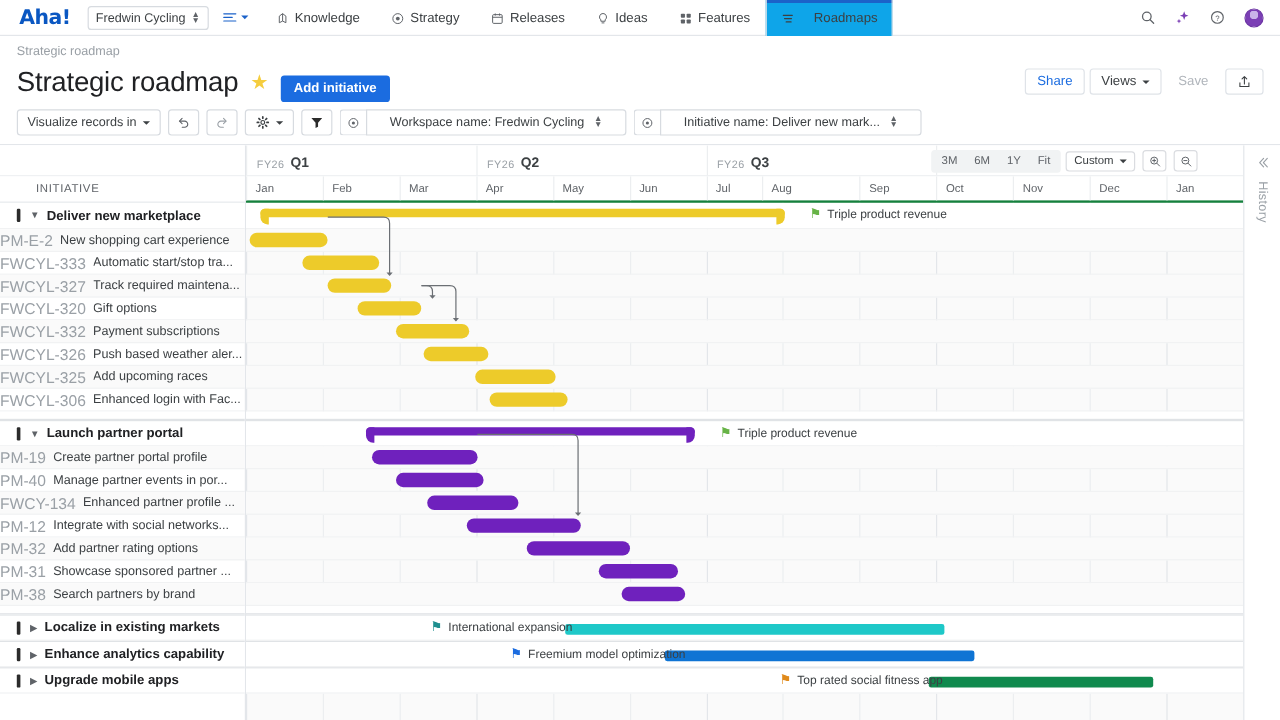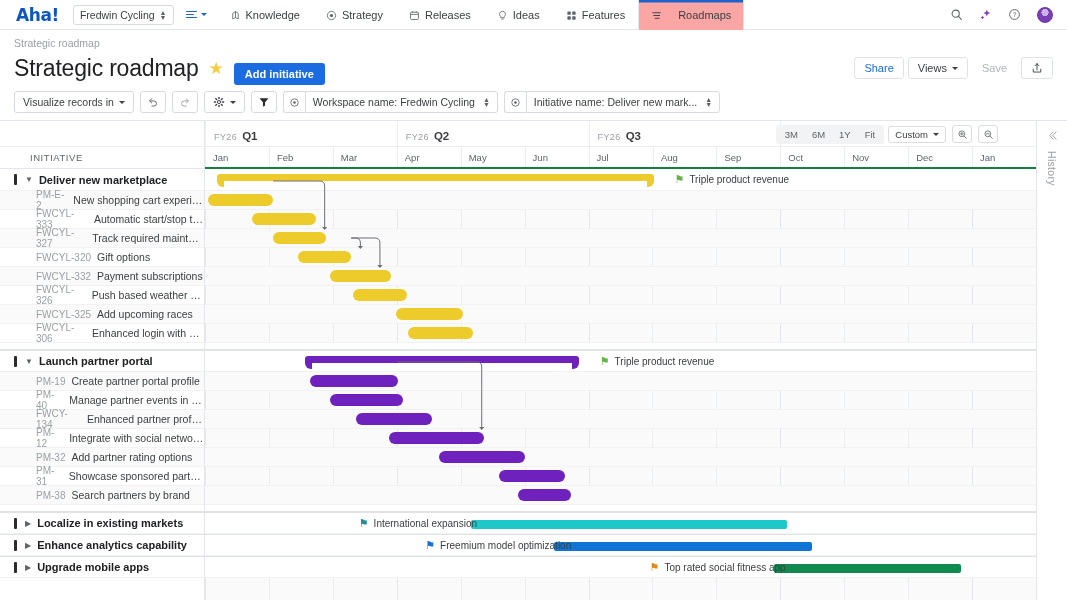--- a/index.html
+++ b/index.html
@@ -35,21 +35,21 @@
   .vm-lines i:nth-child(1) { width: 11px; }
   .vm-lines i:nth-child(2) { width: 8px; }
   .vm-lines i:nth-child(3) { width: 11px; }
   .caret { width: 0; height: 0; border-left: 3.2px solid transparent; border-right: 3.2px solid transparent; border-top: 3.8px solid currentColor; display: inline-block; }
 
   .navtabs { display: flex; align-items: stretch; }
   .navtab {
     display: flex; align-items: center; gap: 5px; padding: 0 13px;
     font-size: 11px; color: #3c4043; position: relative; height: 30px;
   }
-  .navtab.active { box-shadow: inset 0 2.5px 0 #1b62c9; background: #fca5a5; gap: 16px; }
+  .navtab.active { box-shadow: inset 0 2.5px 0 #1b62c9; background: #0ea5e9; gap: 16px; }
   .navtab.active::after, .navtab.active::before {
     content: ""; position: absolute; top: 0; bottom: 0; width: 1px; background: #e3e6ea;
   }
   .navtab.active::before { left: 0; }
   .navtab.active::after { right: 0; }
   .nav-right { margin-left: auto; display: flex; align-items: center; gap: 16px; padding-right: 14px; }
   .avatar {
     width: 16px; height: 16px; border-radius: 50%;
     background: radial-gradient(circle at 50% 32%, #c9b4e8 0 30%, #7b3fb5 31% 100%);
     border: 1px solid #6c34a4;
@@ -87,21 +87,21 @@
     font-size: 10.5px; color: #3c4043; font-family: inherit;
   }
   .tb-icon { width: 26px; justify-content: center; padding: 0; }
   .chip-group { display: flex; align-items: center; }
   .chip-dot {
     width: 22px; height: 22px; border: 1px solid #d7dbe0; border-right: none;
     border-radius: 3px 0 0 3px; display: flex; align-items: center; justify-content: center; background: #fff;
   }
   .chip-body {
     height: 22px; border: 1px solid #d7dbe0; border-radius: 0 3px 3px 0; background: #fff;
-    display: flex; align-items: center; gap: 8px; padding: 0 7px; font-size: 10.5px; color: #3c4043;
+    display: flex; align-items: center; gap: 8px; padding: 0 19px; font-size: 10.5px; color: #3c4043;
   }
 
   
   .gantt { flex: 1; display: flex; position: relative; background: #fafafa; overflow: hidden; }
   .leftcol { width: 205px; min-width: 205px; background: #fff; border-right: 1px solid #e3e6ea; position: relative; z-index: 3; }
   .rightcol { flex: 1; position: relative; overflow: hidden; }
   .histcol {
     width: 31px; min-width: 31px; border-left: 1px solid #e3e6ea; background: #fff;
     display: flex; flex-direction: column; align-items: center; padding-top: 8px; gap: 9px;
   }
@@ -155,21 +155,21 @@
   .row.alt { background: #fafafa; }
   .lrow { display: flex; align-items: center; height: 100%; }
 
   .grouprow { background: #fff; }
   .grouprow.sep { border-top: 1px solid #e0e3e6; }
   .ghandle {
     width: 3px; height: 11px; background: #2b2b2b; border-radius: 1px; margin-left: 14px;
   }
   .gchev { font-size: 8px; color: #5f6368; margin: 0 6px 0 8px; }
   .gname { font-size: 11px; font-weight: bold; color: #202124; }
-  .frow-id { font-size: 10px; color: #9aa0a6; margin-left: 36px; min-width: 0; }
+  .frow-id { font-size: 13px; color: #9aa0a6; min-width: 0; }
   .frow-name { font-size: 10.5px; color: #3c4043; margin-left: 6px; white-space: nowrap; overflow: hidden; text-overflow: ellipsis; }
 
   
   .bar { position: absolute; border-radius: 7px; }
   .master-shape { position: absolute; height: 14px; }
   .master-shape .mbody { position: absolute; left: 0; right: 0; top: 0; height: 7px; border-radius: 4px; }
   .master-shape .mcap { position: absolute; top: 0; width: 7px; height: 13px; }
   .master-shape .mcap.l { left: 0; border-radius: 4px 0 0 6px; }
   .master-shape .mcap.r { right: 0; border-radius: 0 4px 6px 0; }
 
@@ -545,21 +545,21 @@
           </div>
         </div>
       <div class="mrow" id="month-row">
           <div class="mcell" style="left: 0px; width: 63.9231px;">Jan</div>
           <div class="mcell" style="left: 63.9231px; width: 63.9231px;">Feb</div>
           <div class="mcell" style="left: 127.846px; width: 63.9231px;">Mar</div>
           <div class="mcell" style="left: 191.769px; width: 63.9231px;">Apr</div>
           <div class="mcell" style="left: 255.692px; width: 63.9231px;">May</div>
           <div class="mcell" style="left: 319.615px; width: 79px;">Jun</div>
           <div class="mcell" style="left: 383.538px; width: 63.9231px;">Jul</div>
-          <div class="mcell" style="left: 448px; width: 63.9231px;">Aug</div>
+          <div class="mcell" style="left: 430px; width: 63.9231px;">Aug</div>
           <div class="mcell" style="left: 511.385px; width: 63.9231px;">Sep</div>
           <div class="mcell" style="left: 575.308px; width: 63.9231px;">Oct</div>
           <div class="mcell" style="left: 639.231px; width: 63.9231px;">Nov</div>
           <div class="mcell" style="left: 703.154px; width: 63.9231px;">Dec</div>
           <div class="mcell" style="left: 767.077px; width: 63.9231px;">Jan</div>
         </div>
       <div class="rbody" id="right-rows">
         <div class="gridlines" id="gridlines">
             <i style="left: 0px; background: rgb(227, 230, 234);"></i>
             <i style="left: 63.9231px;"></i>

